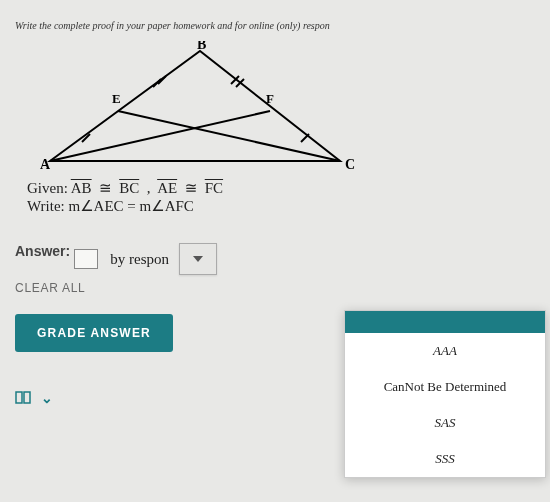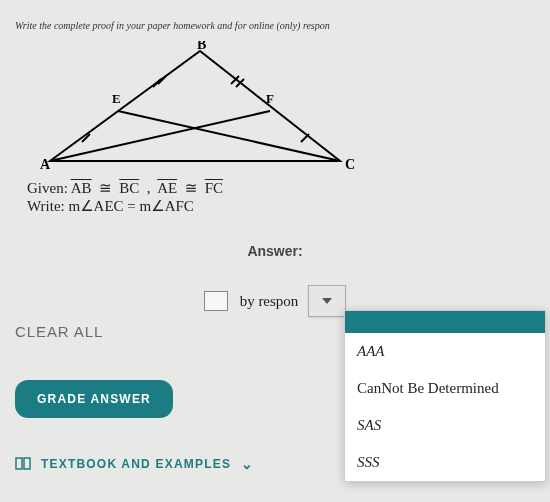--- a/index.html
+++ b/index.html
@@ -27,23 +27,21 @@
     .given-row, .prove-row {
       font-size: 15px;
       margin-left: 12px;
     }
     .overline { text-decoration: overline; }
     .answer-block {
       margin-top: 28px;
     }
     .answer-row {
       display: flex;
-      align-items: center;
-      gap: 26px;
-      flex-direction: column;
+      gap: 4px;
     }
     .answer-label {
       font-weight: bold;
       font-family: Arial, sans-serif;
       font-size: 14px;
       color: #444;
     }
     .expr {
       font-size: 15px;
       display: inline-flex;
@@ -72,36 +70,36 @@
       margin-left: 6px;
       cursor: pointer;
       box-shadow: 0 1px 2px rgba(0,0,0,0.1);
     }
     .caret {
       width: 0;height:0;border-left:5px solid transparent;border-right:5px solid transparent;border-top:6px solid #555;
     }
     .clear-all {
       color: #6a6a6a;
       font-family: Arial, sans-serif;
-      font-size: 15px;
+      font-size: 12px;
       letter-spacing: 0.06em;
       margin-top: 6px;
       cursor: pointer;
     }
     .grade-btn {
-      margin-top: 40px;
+      margin-top: 19px;
       background: #1c7c84;
       color: #fff;
       font-family: Arial, sans-serif;
       font-size: 12px;
       font-weight: bold;
       letter-spacing: 0.1em;
       padding: 12px 22px;
       border: none;
-      border-radius: 13px;
+      border-radius: 3px;
       cursor: pointer;
     }
     .textbook-row {
       margin-top: 38px;
       display: flex;
       align-items: center;
       gap: 10px;
       color: #1c7c84;
       font-family: Arial, sans-serif;
       font-size: 12px;
@@ -122,25 +120,26 @@
       border: 1px solid #ccc;
       box-shadow: 0 2px 10px rgba(0,0,0,0.2);
       z-index: 5;
     }
     .dd-header {
       height: 22px;
       background: #1c7c84;
     }
     .dd-item {
       font-family: Georgia, serif;
-      font-size: 15px;
+      font-size: 13px;
       color: #222;
       padding: 10px 12px;
       cursor: pointer;
       font-style: italic;
+      text-align: center;
     }
     .dd-item.noital { font-style: normal; }
   </style>
 </head>
 <body>
 
 
 
 <div class="instruction">Write the complete proof in your paper homework and for online (only) respon</div>
 
@@ -202,21 +201,20 @@
 </div>
 
 <button class="grade-btn">GRADE ANSWER</button>
 
 <div class="textbook-row">
   <span class="book-icon">
     <svg width="16" height="14" viewBox="0 0 16 14">
         <path d="M1 1 h6 v11 h-6z M9 1 h6 v11 h-6z M7 1 v11 M9 1 v11" fill="none" stroke="#1c7c84" stroke-width="1.5"></path>
       </svg>
   </span>
-  <span>TEXTBOOK AND EXAMPLES</span>
   <span class="chev-down">⌄</span>
 </div>
 
 
 <div class="dropdown-list">
   <div class="dd-header"></div>
   <div class="dd-item">AAA</div>
   <div class="dd-item noital">CanNot Be Determined</div>
   <div class="dd-item">SAS</div>
   <div class="dd-item">SSS</div>

